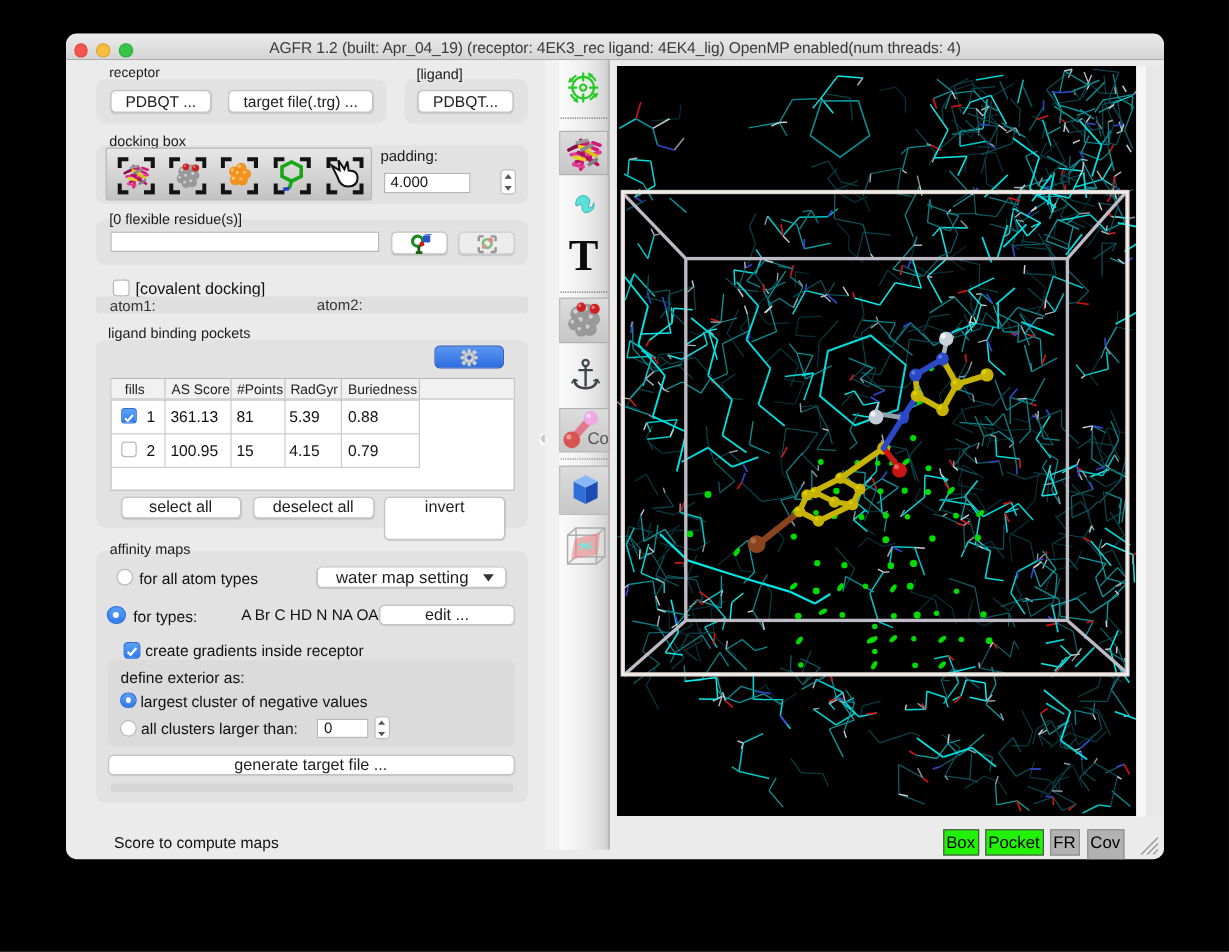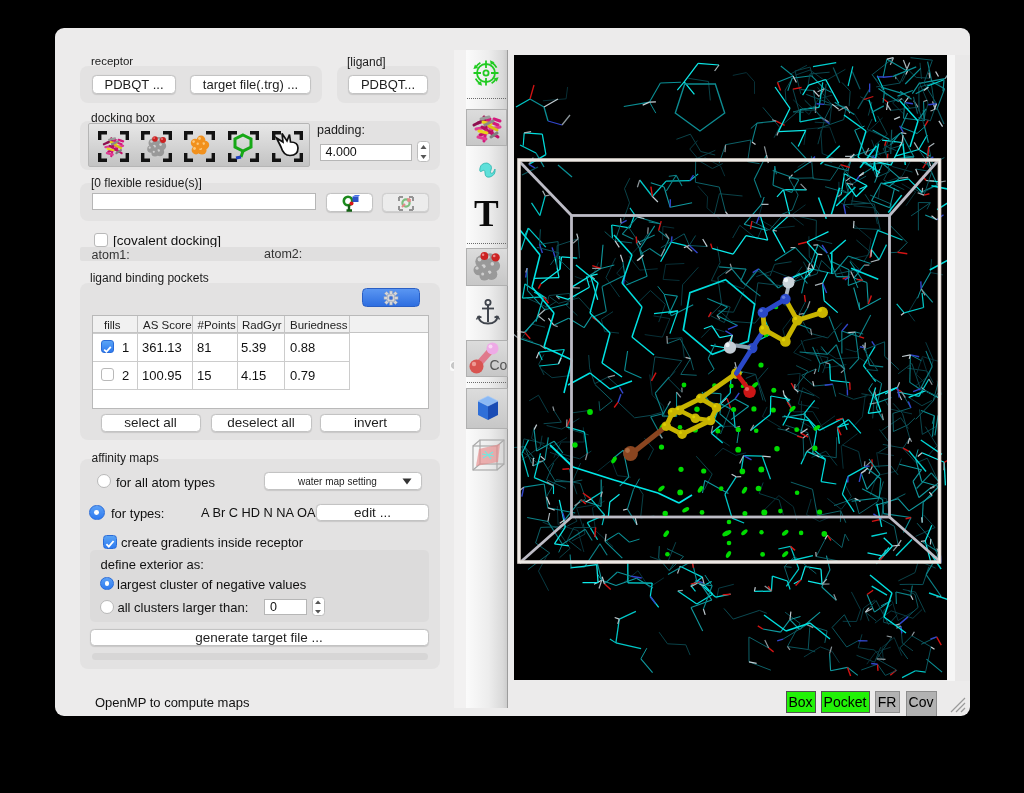--- a/index.html
+++ b/index.html
@@ -10,20 +10,26 @@
 .gb { position:absolute; background:#e3e2e2; border-radius:8px; }
 .btn { position:absolute; background:#ffffff; border:1px solid #c3c3c3; border-radius:4.5px; font-size:13px; color:#1e1e1e; text-align:center; box-shadow:0 0.5px 1px rgba(0,0,0,0.12); white-space:nowrap; }
 .inp { position:absolute; background:#fff; border:1px solid #b6b6b6; font-size:12.5px; color:#111; }
 .cell { position:absolute; font-size:13px; color:#111; white-space:nowrap; }
 .hdr { position:absolute; font-size:11.5px; color:#222; white-space:nowrap; }
 .sep { position:absolute; border-top:1.5px dotted #6b6b6b; height:0; }
 .tile { position:absolute; background:linear-gradient(#dcdcdc,#c7c7c7); border:1px solid #b0b0b0; }
 </style></head>
 <body>
 <div id="win">
+<div id="title">
+<div class="tl" style="left:6.5px;background:#f5564f;border:0.5px solid #e0443e;"></div>
+<div class="tl" style="left:25px;background:#f6bd3e;border:0.5px solid #dfa133;"></div>
+<div class="tl" style="left:44px;background:#35c649;border:0.5px solid #2aad3c;"></div>
+<div class="t">AGFR 1.2 (built: Apr_04_19) (receptor: 4EK3_rec ligand: 4EK4_lig) OpenMP enabled(num threads: 4)</div>
+</div>
 <div class="gb" style="left:25px;top:38px;width:242px;height:37px;"></div>
 <div class="lab" style="left:36px;top:27px;font-size:11.5px;">receptor</div>
 <div class="btn" style="left:37px;top:46.5px;width:84px;height:19px;line-height:17px;">PDBQT ...</div>
 <div class="btn" style="left:135px;top:46.5px;width:121px;height:19px;line-height:17px;">target file(.trg) ...</div>
 <div class="gb" style="left:282px;top:38px;width:103px;height:37px;"></div>
 <div class="lab" style="left:292px;top:27px;">[ligand]</div>
 <div class="btn" style="left:293px;top:46.5px;width:80px;height:19px;line-height:17px;">PDBQT...</div>
 <div class="gb" style="left:25px;top:93px;width:360px;height:49px;"></div>
 <div class="lab" style="left:36px;top:83px;">docking box</div>
 <div style="position:absolute;left:33px;top:94.5px;width:222px;height:44px;background:linear-gradient(#e7e7e7,#c3c3c3);border:1px solid #b5b5b5;border-radius:2px;"></div>
@@ -123,21 +129,21 @@
     </svg>
     <svg style="position:absolute;left:175.2px;top:104.5px;" width="27" height="27" viewBox="0 0 27 27">
 <polygon points="13,2 21,6 21,14 13,18 5,14 5,6" fill="none" stroke="#17a817" stroke-width="3"></polygon>
 <path d="M 13 18 L 11 24" stroke="#17a817" stroke-width="3"></path>
       <path d="M 11 24 L 6 25" stroke="#2040c0" stroke-width="3"></path>
 </svg>
     <svg style="position:absolute;left:219.9px;top:104px;" width="26" height="26" viewBox="0 0 26 26">
 <path d="M 6 15 L 1.5 6 L 8 10 L 7 1.5 L 12 9 L 14.5 2.5 L 15.5 10 Q 23 10 23 16 Q 23 23.5 15 23.5 Q 8.5 23.5 6 15 Z" fill="#ffffff" stroke="#101010" stroke-width="1.7"></path>
 </svg>
     <div class="lab" style="left:262px;top:95px;font-size:12.5px;">padding:</div>
-<div class="inp" style="left:264.5px;top:115.5px;width:92px;height:17px;line-height:15px;padding-left:5px;">4.000</div>
+<div class="inp" style="left:264.5px;top:115.5px;width:72px;height:17px;line-height:15px;padding-left:5px;">4.000</div>
 <div style="position:absolute;left:362px;top:112.5px;width:13px;height:21.5px;background:#fff;border:1px solid #bdbdbd;border-radius:3.5px;">
 <svg width="11" height="20" viewBox="0 0 11 20">
         <path d="M 5.5 3 L 8.5 7 L 2.5 7 Z" fill="#555"></path>
         <path d="M 5.5 17 L 8.5 13 L 2.5 13 Z" fill="#555"></path>
       </svg></div>
 <div class="gb" style="left:25px;top:155px;width:360px;height:38px;"></div>
 <div class="lab" style="left:36px;top:147.5px;">[0 flexible residue(s)]</div>
 <div class="inp" style="left:37px;top:165px;width:224px;height:16.5px;"></div>
 <div class="btn" style="left:271px;top:164.5px;width:47px;height:19px;"><svg width="20" height="17" viewBox="0 0 20 17" style="margin-top:1px;">
 <circle cx="8" cy="6" r="4.2" fill="none" stroke="#1d8a1d" stroke-width="2.6"></circle>
@@ -210,26 +216,26 @@
 <div class="cell" style="left:186px;top:311.5px;">5.39</div>
 <div class="cell" style="left:235px;top:311.5px;">0.88</div>
 <div style="position:absolute;left:45.5px;top:340px;width:13px;height:13px;border-radius:3px;background:#fff;border:1px solid #b9b9b9;"></div>
 <div class="cell" style="left:67px;top:339.5px;">2</div>
 <div class="cell" style="left:87px;top:339.5px;">100.95</div>
 <div class="cell" style="left:142px;top:339.5px;">15</div>
 <div class="cell" style="left:186px;top:339.5px;">4.15</div>
 <div class="cell" style="left:235px;top:339.5px;">0.79</div>
 <div class="btn" style="left:45.5px;top:385.5px;width:100px;height:18px;line-height:16px;font-size:13.5px;">select all</div>
 <div class="btn" style="left:155.5px;top:385.5px;width:101px;height:18px;line-height:16px;font-size:13.5px;">deselect all</div>
-<div class="btn" style="left:265px;top:385.5px;width:101px;height:18px;line-height:16px;font-size:13.5px;">invert</div>
+<div class="btn" style="left:265px;top:385.5px;width:101px;height:36px;line-height:16px;font-size:13.5px;">invert</div>
 <div class="gb" style="left:25px;top:430.5px;width:360px;height:210px;"></div>
 <div class="lab" style="left:36.5px;top:423px;">affinity maps</div>
 <div style="position:absolute;left:42.099999999999994px;top:446.1px;width:14.4px;height:14.4px;border-radius:50%;background:#fff;border:1px solid #b9b9b9;"></div>
     <div class="cell" style="left:61px;top:446.5px;">for all atom types</div>
-<div class="btn" style="left:209px;top:443.5px;width:158px;height:18.5px;line-height:17px;font-size:10px;">water map setting&nbsp;&nbsp;&nbsp;&nbsp;</div>
+<div class="btn" style="left:209px;top:443.5px;width:158px;height:18.5px;line-height:17px;font-size:14px;">water map setting&nbsp;&nbsp;&nbsp;&nbsp;</div>
 <svg style="position:absolute;left:347px;top:450px;" width="10" height="7" viewBox="0 0 10 7">
       <path d="M 0.5 0.5 L 9.5 0.5 L 5 6.5 Z" fill="#333"></path>
     </svg>
 <div style="position:absolute;left:34.0px;top:476.7px;width:15.6px;height:15.6px;border-radius:50%;background:linear-gradient(#5ba0f6,#2f7bf0);border:1px solid #2a6cd8;"></div>
 <div style="position:absolute;left:39.4px;top:482.1px;width:4.8px;height:4.8px;border-radius:50%;background:#fff;"></div>
     <div class="cell" style="left:56px;top:477.5px;">for types:</div>
 <div class="cell" style="left:146px;top:477px;font-size:12.8px;">A Br C HD N NA OA</div>
 <div class="btn" style="left:261px;top:475.5px;width:113px;height:17.5px;line-height:15px;font-size:13.5px;text-align:center;">edit ...</div>
 <div style="position:absolute;left:48px;top:506.5px;width:14px;height:14px;border-radius:3.5px;background:linear-gradient(#59a3f5,#2f7bf0);border:1px solid #2a6cd8;">
 <svg width="12" height="12" viewBox="0 0 12 12">
@@ -2136,21 +2142,21 @@
       <circle cx="150.6" cy="369.59999999999997" r="1.5" fill="#ded000"></circle>
       <circle cx="158.5" cy="357.5" r="4.8" fill="#c8b400"></circle>
       <circle cx="156.9" cy="355.9" r="1.5" fill="#ded000"></circle>
       <circle cx="165.4" cy="355.4" r="4.8" fill="#c8b400"></circle>
       <circle cx="163.8" cy="353.79999999999995" r="1.5" fill="#ded000"></circle>
       <circle cx="181.3" cy="363.3" r="4.8" fill="#c8b400"></circle>
       <circle cx="179.70000000000002" cy="361.7" r="1.5" fill="#ded000"></circle>
     </svg>
     <div style="position:absolute;left:892px;top:27px;width:23px;height:626px;background:#e9e8e8;"></div>
 <div style="position:absolute;left:892px;top:27px;width:8px;height:626px;background:#f6f6f6;"></div>
-<div class="cell" style="left:40px;top:666.5px;font-size:13px;">OpenMP to compute maps</div>
+<div class="cell" style="left:40px;top:666.5px;font-size:13px;">Score to compute maps</div>
 <div style="position:absolute;left:730.5px;top:663px;width:30px;height:22px;background:#22f207;border:1px solid #515151;font-size:14px;text-align:center;line-height:20px;">Box</div>
 <div style="position:absolute;left:765.5px;top:663px;width:49px;height:22px;background:#22f207;border:1px solid #515151;font-size:14px;text-align:center;line-height:20px;">Pocket</div>
 <div style="position:absolute;left:819.5px;top:663px;width:25px;height:22px;background:#b2b2b2;border:1px solid #8e8e8e;font-size:14px;text-align:center;line-height:20px;">FR</div>
 <div style="position:absolute;left:850.5px;top:663px;width:31px;height:33px;background:#b2b2b2;border:1px solid #8e8e8e;font-size:14px;text-align:center;line-height:20px;">Cov</div>
 <svg style="position:absolute;left:894px;top:668px;" width="18" height="18" viewBox="0 0 18 18">
 <g stroke="#9a9a9a" stroke-width="1.2">
         <path d="M 16 2 L 2 16 M 16 7 L 7 16 M 16 12 L 12 16"></path>
       </g>
     </svg>
 </div>

